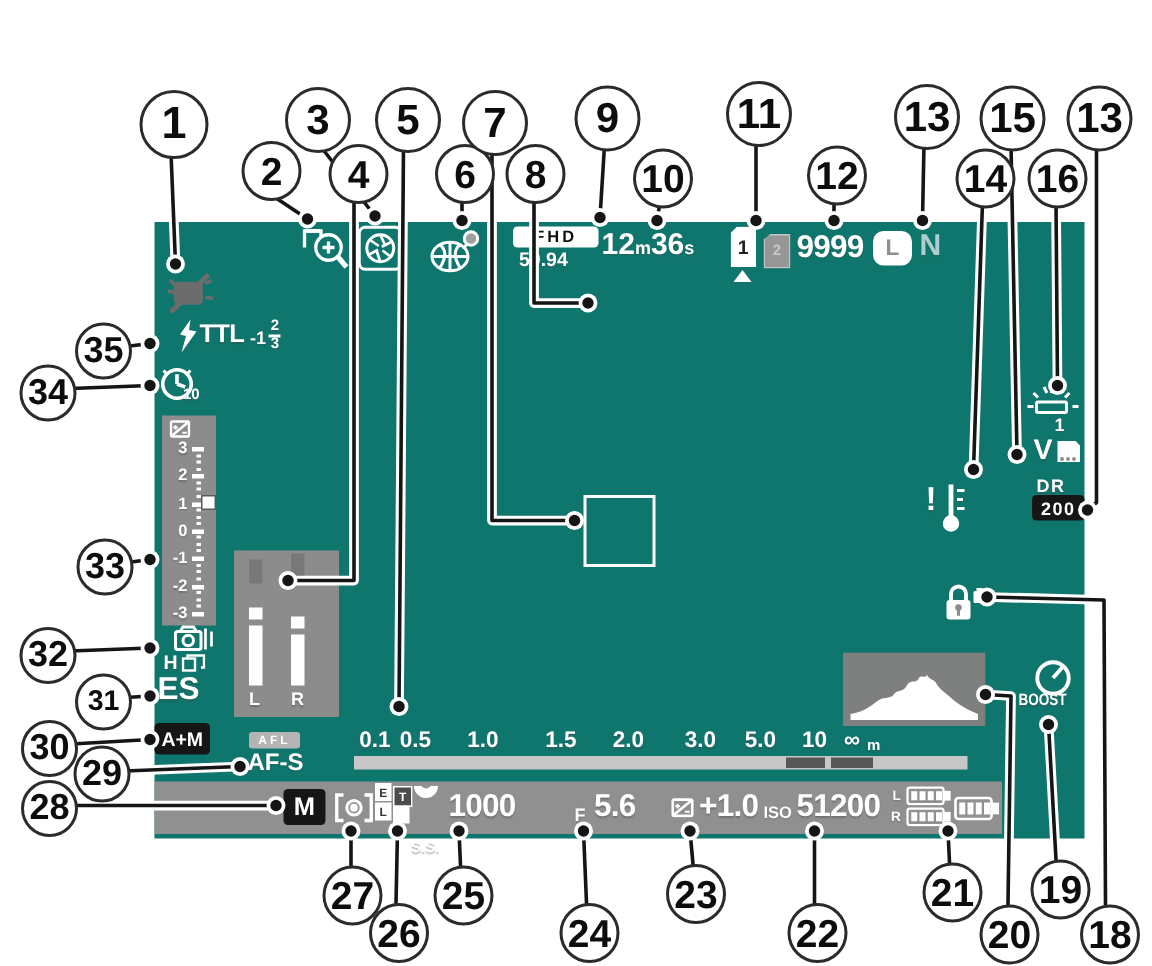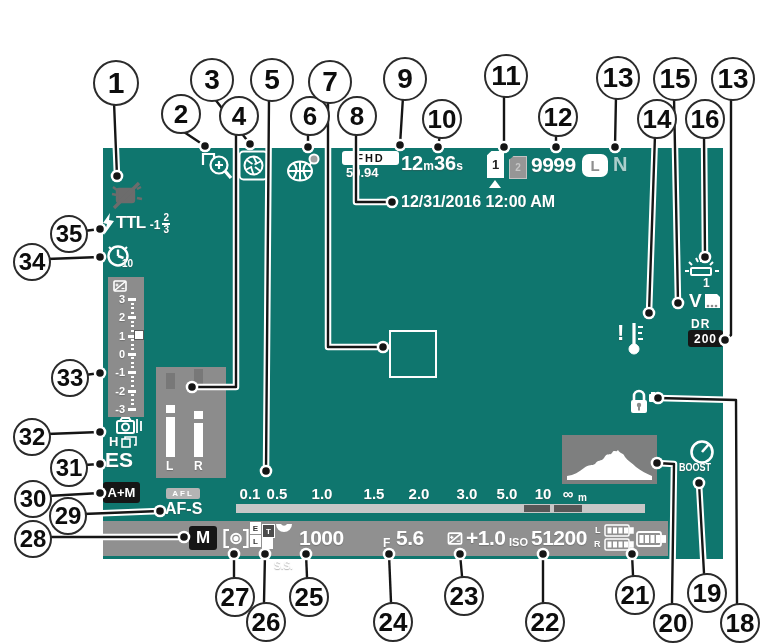--- a/index.html
+++ b/index.html
@@ -108,23 +108,22 @@
     </div>
 
     <div class="abs w big" style="left:428px;top:5px;">9999</div>
 
     <div class="abs" style="left:479px;top:6px;width:26px;height:23px;background:#fff;border-radius:7px;
          display:flex;align-items:center;justify-content:center;">
       <span style="color:#8f8f8f;font-weight:bold;font-size:15px;">L</span>
     </div>
     <div class="abs w" style="left:510px;top:5px;font-size:20px;opacity:.65;">N</div>
 
-    <div class="abs w" style="left:298px;top:45px;font-size:16px;">12/31/2016 12:00 AM</div>
-
-    <div class="abs" style="left:0px;top:65px;display:flex;align-items:flex-start;">
+
+    <div class="abs" style="left:0px;top:65px;display:flex;align-items:flex-start;padding-left:17px;">
       <svg width="12" height="24" viewBox="0 0 12 24">
         <polygon points="7,0 0,10 4,11 1,22 11,8 6,7" fill="#fff"></polygon>
       </svg>
       <span class="w" style="font-size:17px;letter-spacing:-.5px;margin-left:1px;">TTL</span>
       <span class="w" style="font-size:12px;margin-left:4px;margin-top:5px;">-1</span>
       <div class="frac w" style="margin-left:2px;margin-top:1px;">
         <span>2</span>
         <span class="bar2"></span>
         <span>3</span>
       </div>
@@ -565,20 +564,20 @@
       <div class="callout" style="left: 615px; top: 575px; height: 36px; width: 36px; font-size: 26px;">21</div>
       <div class="callout" style="left: 525px; top: 602px; height: 36px; width: 36px; font-size: 26px;">22</div>
       <div class="callout" style="left: 444px; top: 576px; height: 36px; width: 36px; font-size: 26px;">23</div>
       <div class="callout" style="left: 373px; top: 602px; height: 36px; width: 36px; font-size: 26px;">24</div>
       <div class="callout" style="left: 289px; top: 577px; height: 36px; width: 36px; font-size: 26px;">25</div>
       <div class="callout" style="left: 246px; top: 602px; height: 36px; width: 36px; font-size: 26px;">26</div>
       <div class="callout" style="left: 215px; top: 577px; height: 36px; width: 36px; font-size: 26px;">27</div>
       <div class="callout" style="left: 14px; top: 520px; height: 34px; width: 34px; font-size: 24px; text-align: right;">28</div>
       <div class="callout" style="left: 49px; top: 497px; height: 34px; width: 34px; font-size: 24px;">29</div>
       <div class="callout" style="left: 14px; top: 480px; height: 34px; width: 34px; font-size: 24px;">30</div>
-      <div class="callout" style="left: 50px; top: 449px; height: 34px; width: 34px; font-size: 24px; text-align: right;">31</div>
+      <div class="callout" style="left: 50px; top: 449px; height: 34px; width: 34px; font-size: 19px; text-align: right;">31</div>
       <div class="callout" style="left: 13px; top: 418px; height: 34px; width: 34px; font-size: 24px;">32</div>
       <div class="callout" style="left: 51px; top: 359px; height: 34px; width: 34px; font-size: 24px;">33</div>
       <div class="callout" style="left: 13px; top: 243px; height: 34px; width: 34px; font-size: 24px;">34</div>
       <div class="callout" style="left: 50px; top: 215px; height: 34px; width: 34px; font-size: 24px;">35</div>
     </div>
 
 </div>
 
 </body></html>

